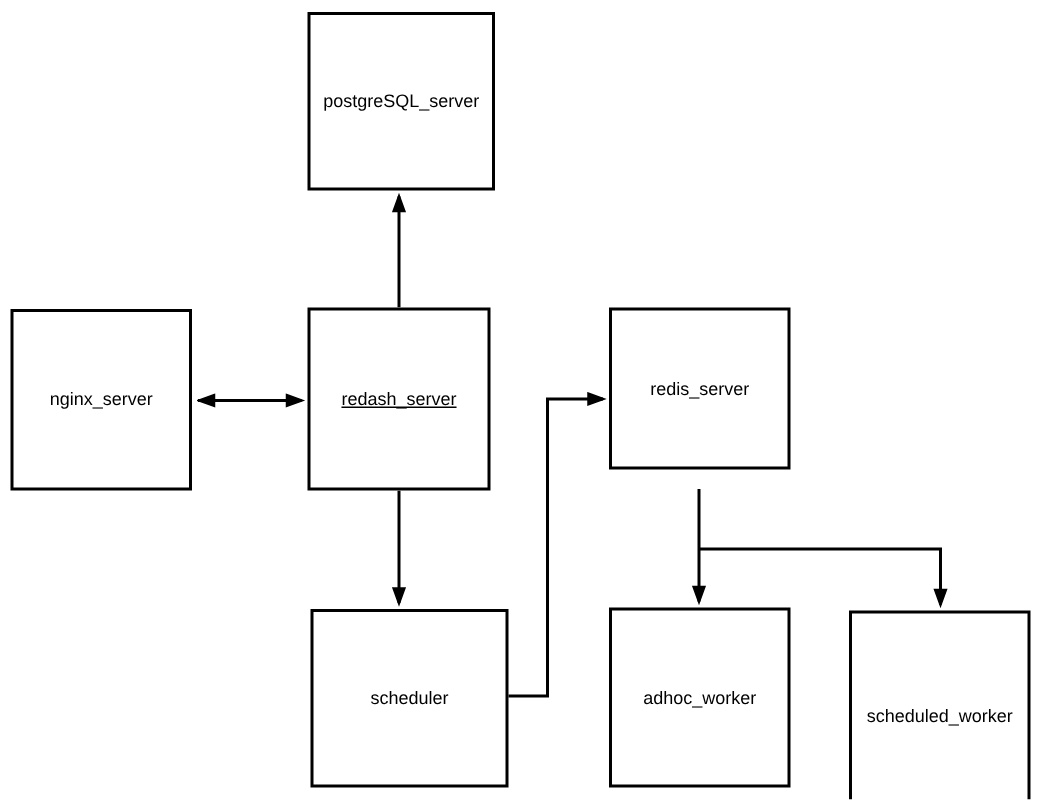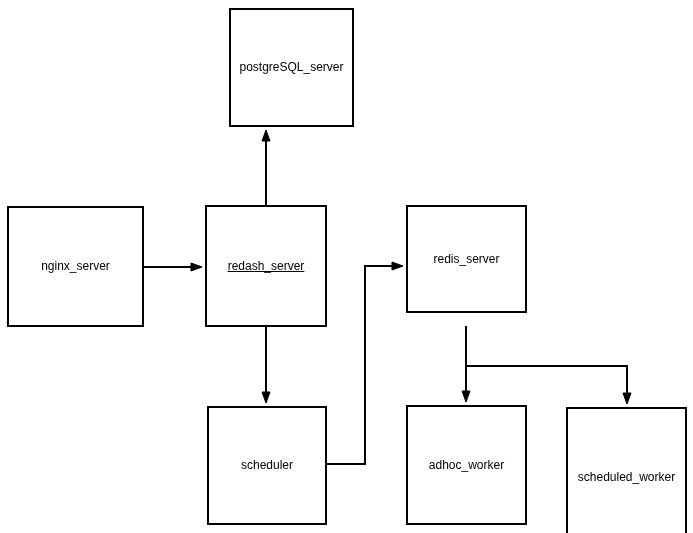--- a/index.html
+++ b/index.html
@@ -29,25 +29,25 @@
     justify-content: center;
     text-align: center;
   }
   .node-label {
     font-size: 12px;
     color: #000000;
     line-height: 1.2;
     white-space: nowrap;
   }
   
-  #node-postgresql-server { left: 205px; top: 8px;   width: 125px; height: 119px; margin-left: 24px; }
-  #node-nginx-server      { left: 7px;   top: 206px; width: 137px; height: 121px; }
+  #node-postgresql-server { left: 205px; top: 8px;   width: 125px; height: 119px; }
+  #node-nginx-server      { left: 7px;   top: 206px; width: 121px; height: 121px; }
   #node-redash-server     { left: 205px; top: 205px; width: 122px; height: 122px; text-decoration: underline; }
   #node-redis-server      { left: 406px; top: 205px; width: 121px; height: 108px; }
-  #node-scheduler         { left: 207px; top: 406px; width: 120px; height: 119px; }
+  #node-scheduler         { left: 207px; top: 406px; width: 132px; height: 119px; }
   #node-adhoc-worker      { left: 406px; top: 405px; width: 121px; height: 120px; }
   #node-scheduled-worker  { left: 566px; top: 407px; width: 121px; height: 141px; }
 </style>
 </head>
 <body>
 
 <div class="canvas">
 
   <svg class="edges-layer" viewBox="0 0 693 533">
     <defs>

